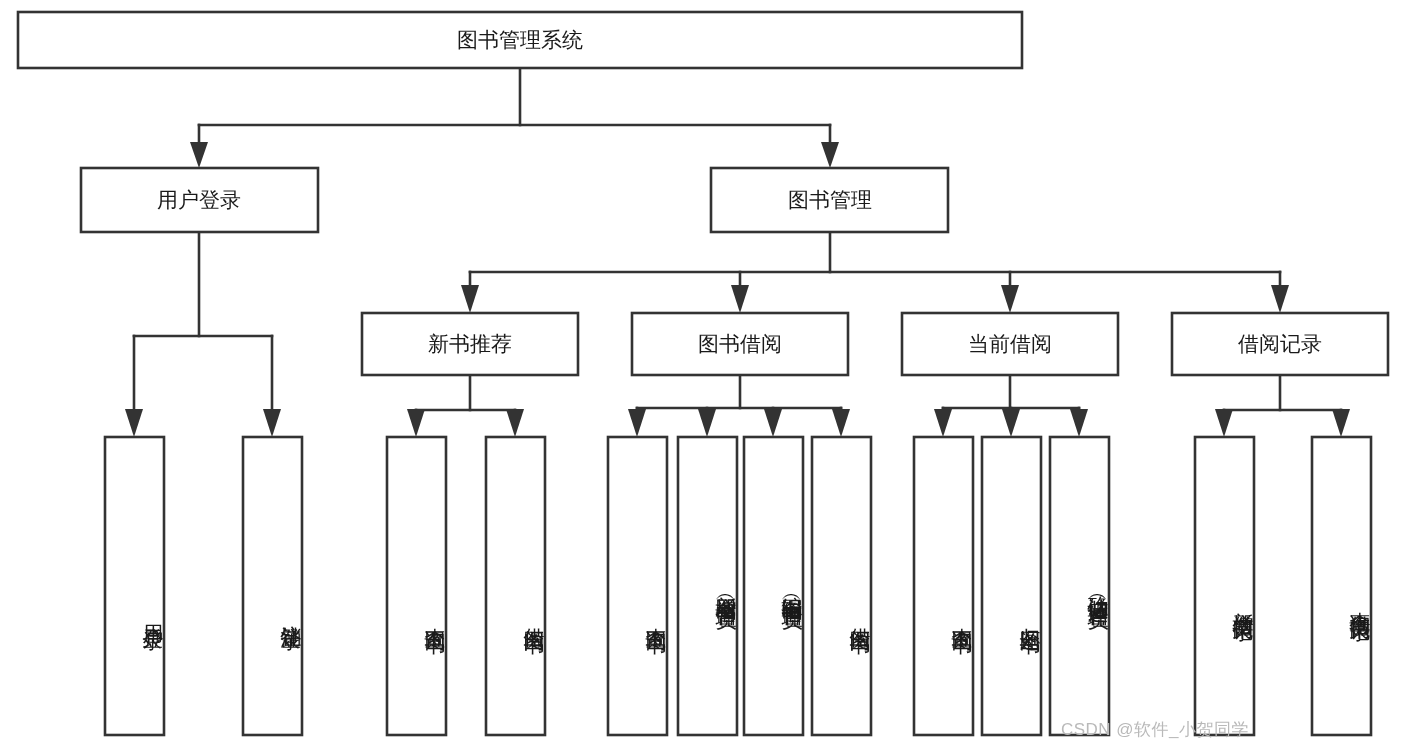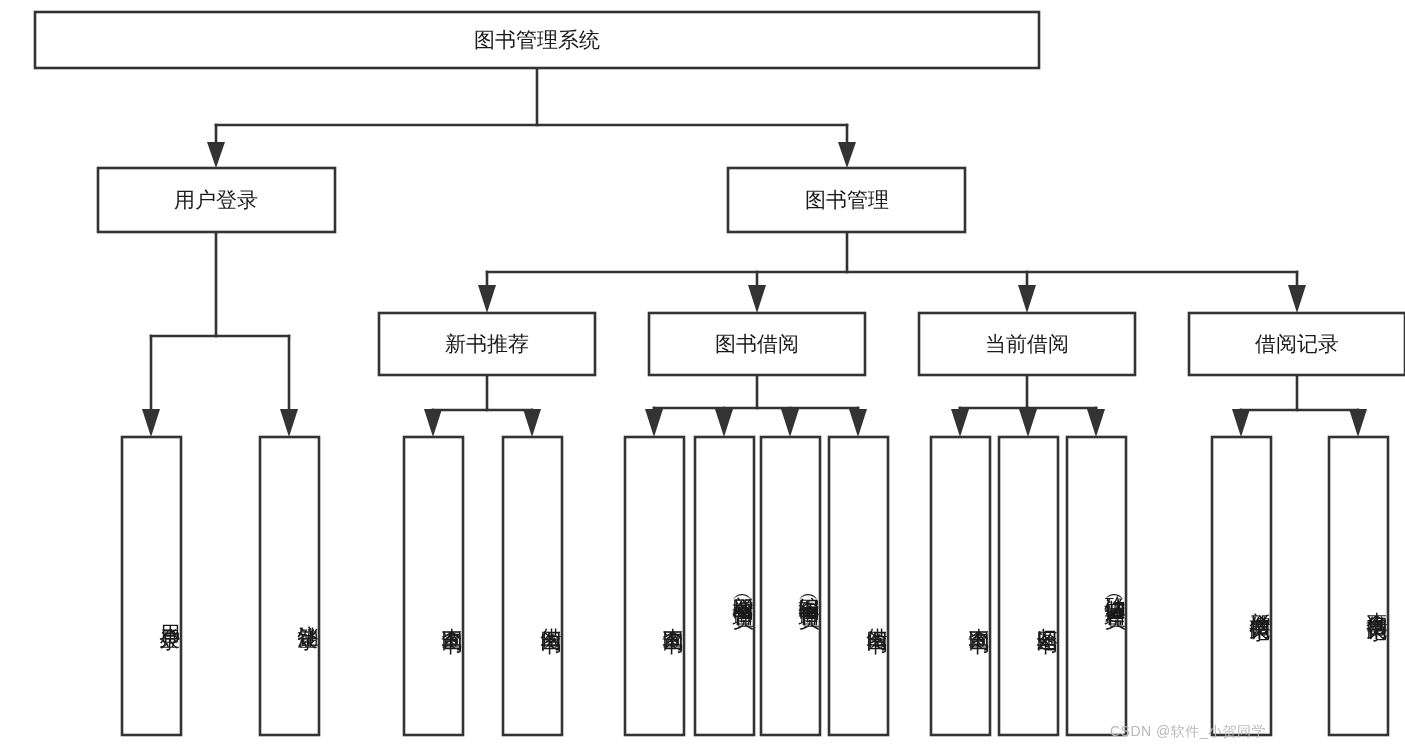--- a/index.html
+++ b/index.html
@@ -12,21 +12,20 @@
     height: 747px;
     font-family: "Liberation Sans", "DejaVu Sans", sans-serif;
     overflow: hidden;
     position: relative;
   }
   #diagram-root {
     position: relative;
     width: 1257px;
     height: 747px;
     background: #ffffff;
-    margin-left: 17px;
   }
   svg.diagram-canvas {
     position: absolute;
     top: 0;
     left: 0;
     width: 1405px;
     height: 747px;
   }
   .node-box {
     fill: #ffffff;
@@ -62,21 +61,21 @@
     align-items: flex-start;
     justify-content: center;
     white-space: nowrap;
     pointer-events: none;
   }
   .watermark {
     position: absolute;
     right: 8px;
     bottom: 6px;
     font-family: "Liberation Sans", "DejaVu Sans", sans-serif;
-    font-size: 14px;
+    font-size: 17px;
     color: #b9b9b9;
     letter-spacing: 0.5px;
     white-space: nowrap;
   }
 </style>
 </head>
 <body>
 
 <div id="diagram-root">
 

